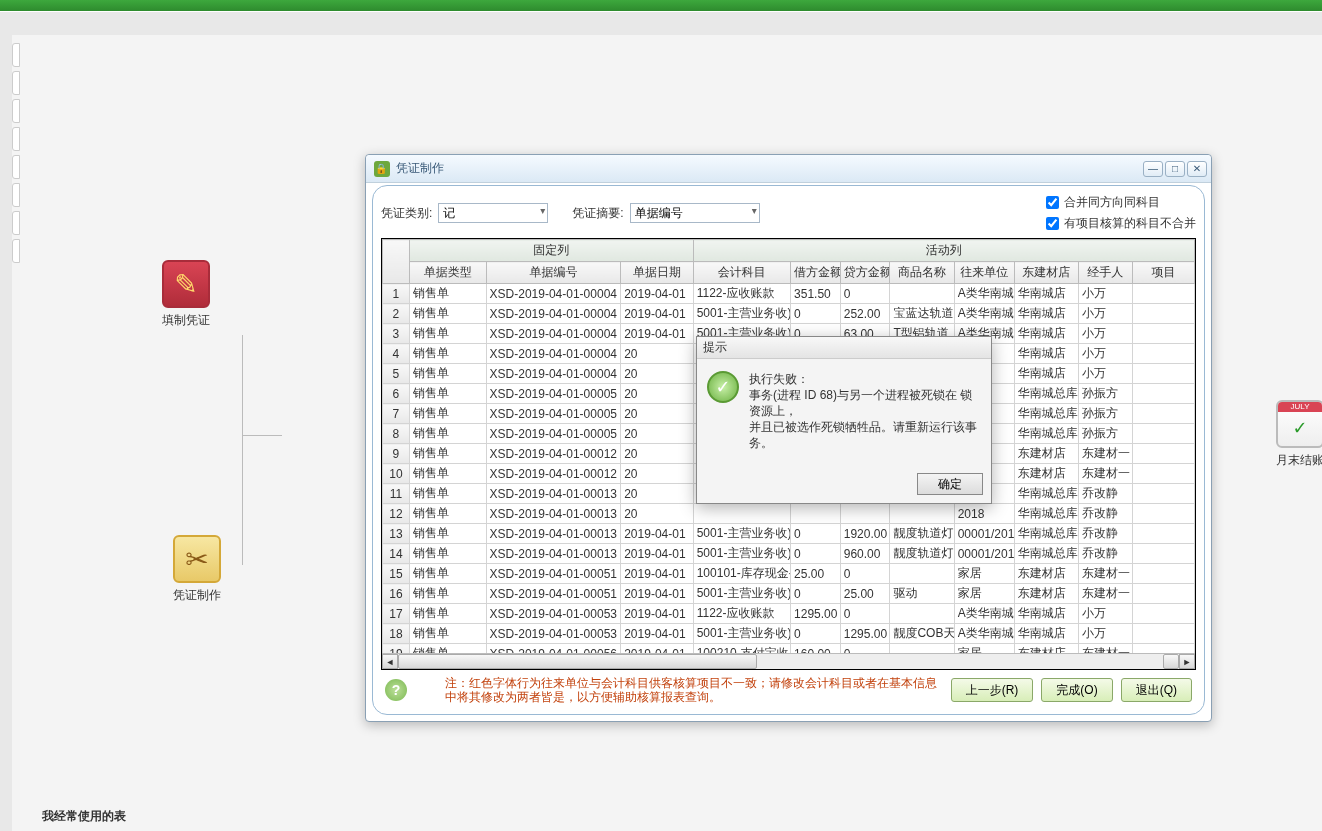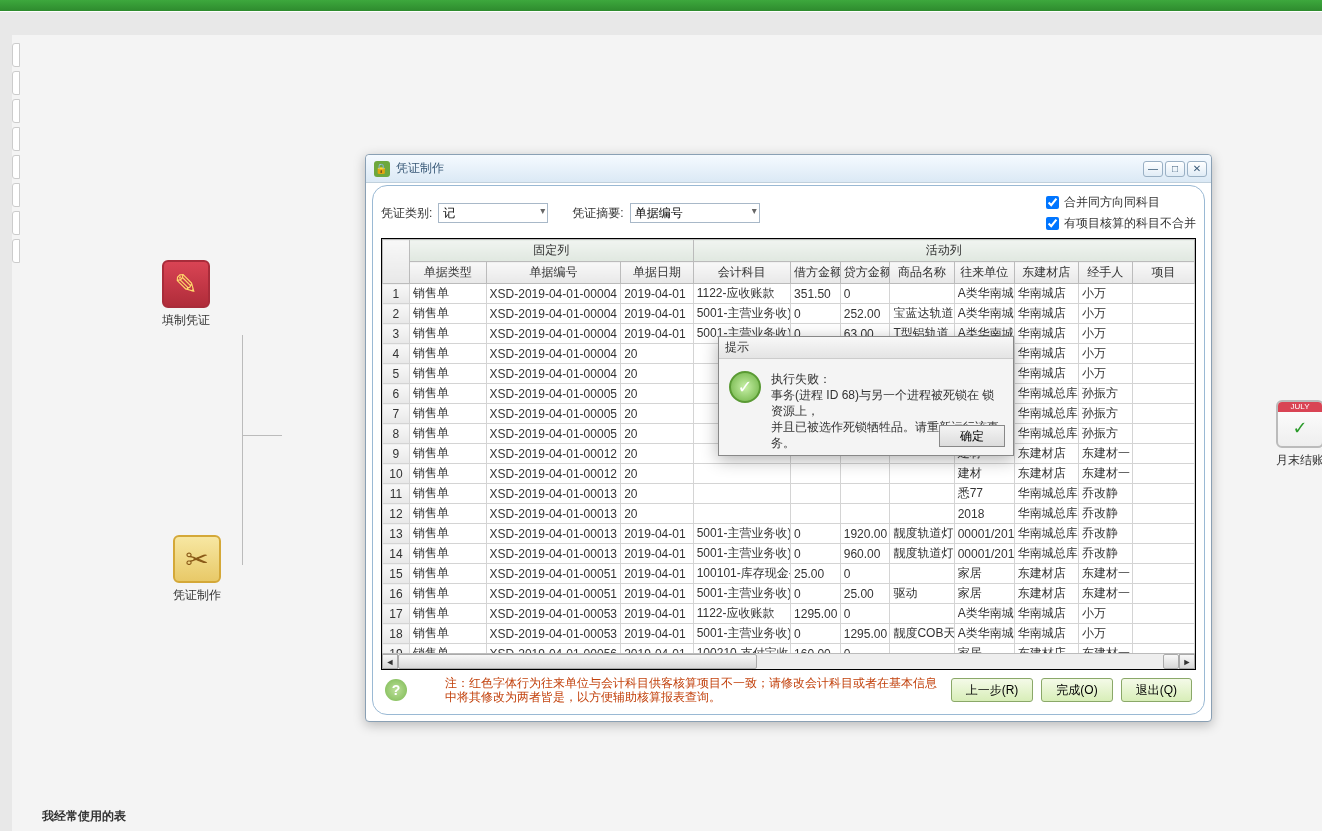--- a/index.html
+++ b/index.html
@@ -39,21 +39,21 @@
 .grid td.num { text-align:left; }
 .grid .rn { text-align:center; background:linear-gradient(#f8f8f8,#e8e8e8); }
 .scroll-h { height:16px; background:#e8e8e8; border-top:1px solid #bbb; display:flex; }
 .scroll-h .btn { width:16px; background:linear-gradient(#f8f8f8,#d8d8d8); border:1px solid #aaa; text-align:center; font-size:9px; line-height:14px; }
 .scroll-h .track { flex:1; background:#eee; position:relative; }
 .scroll-h .thumb { background:linear-gradient(#f8f8f8,#d8d8d8); border:1px solid #aaa; border-radius:2px; }
 .footer { display:flex; align-items:center; gap:8px; padding:6px 4px 2px; }
 .help-ico { width:22px; height:22px; border-radius:11px; background:radial-gradient(#bde09a,#7ab850); display:flex; align-items:center; justify-content:center; color:#fff; font-weight:bold; font-size:14px; }
 .note { color:#c2410c; font-size:12px; line-height:14px; flex:1; text-align:left; padding-left:30px; }
 .act-btn { height:24px; padding:1px 14px; border:1px solid #8aa868; background:linear-gradient(#f4fae8,#d8eeb8); border-radius:3px; font-size:12px; cursor:pointer; }
-.dialog { position:absolute; left:718px; top:336px; width:296px; height:120px; background:#f4f4f4; border:1px solid #888; box-shadow:0 4px 16px rgba(0,0,0,.3); z-index:50; }
+.dialog { position:absolute; left:696px; top:336px; width:296px; height:168px; background:#f4f4f4; border:1px solid #888; box-shadow:0 4px 16px rgba(0,0,0,.3); z-index:50; }
 .dialog .dlg-title { height:22px; background:linear-gradient(#f8f8f8,#e4e4e4); border-bottom:1px solid #ccc; padding:2px 6px; font-size:12px; }
 .dialog .dlg-body { display:flex; padding:12px 10px; gap:10px; align-items:flex-start; }
 .dialog .dlg-ico { width:32px; height:32px; border-radius:16px; background:radial-gradient(#c8f0a8,#6ab040); border:2px solid #5a9a34; display:flex; align-items:center; justify-content:center; color:#fff; font-size:18px; flex-shrink:0; }
 .dialog .dlg-text { font-size:12px; line-height:16px; }
 .dialog .dlg-btns { position:absolute; bottom:8px; right:8px; }
 .dialog .dlg-btn { height:22px; padding:1px 20px; border:1px solid #888; background:linear-gradient(#f4f4f4,#dcdcdc); cursor:pointer; font-size:12px;text-align:right; }
 .bottom-label { position:absolute; left:30px; bottom:6px; font-size:12px; font-weight:bold; }
 </style>
 </head>
 <body>

